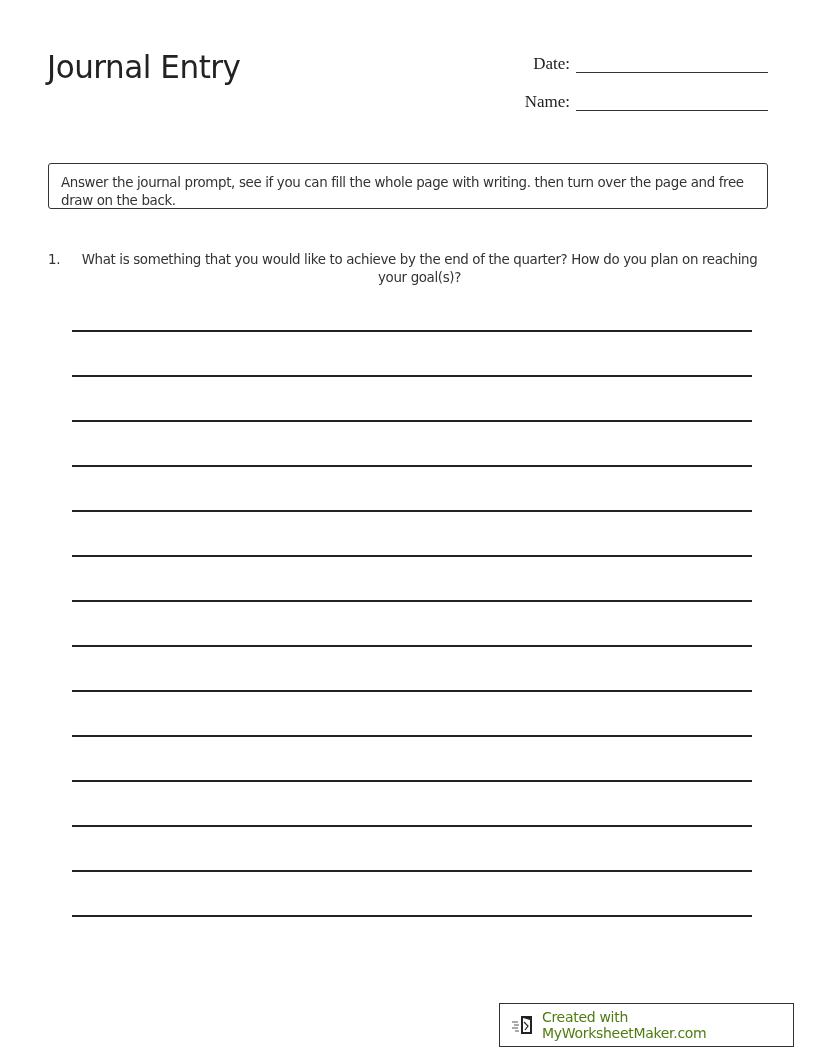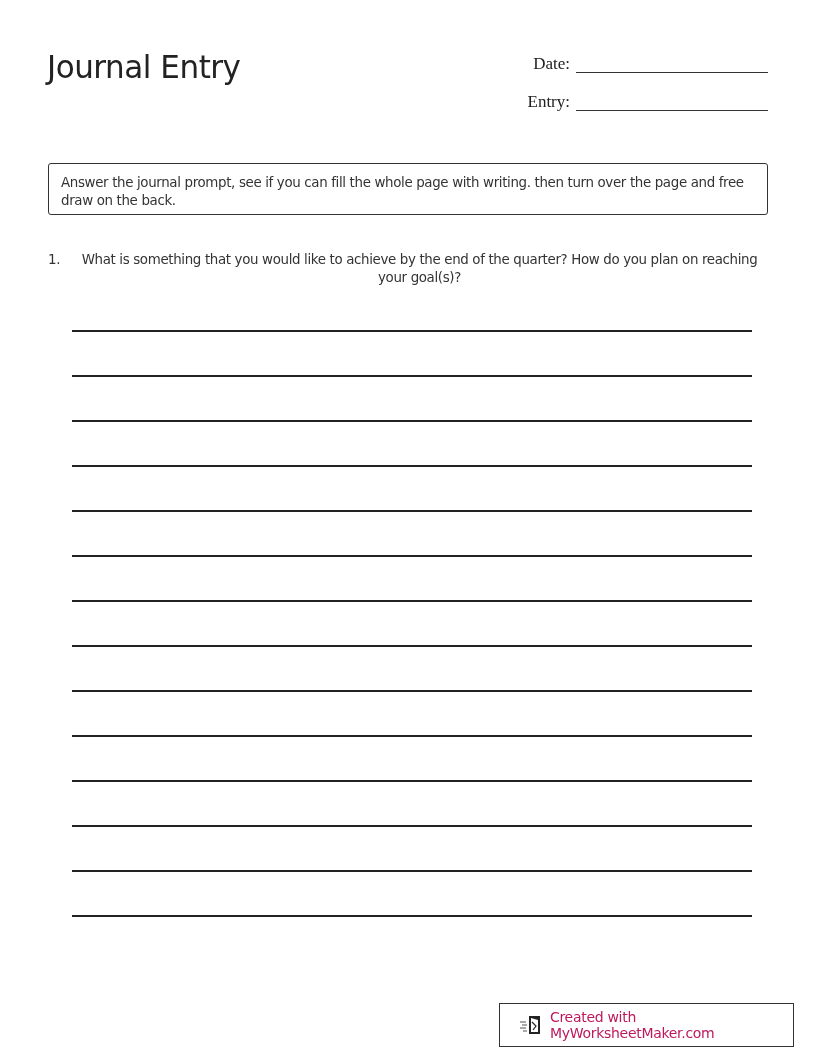--- a/index.html
+++ b/index.html
@@ -16,57 +16,57 @@
     .field-row { position: absolute; display: flex; align-items: flex-end; }
     .field-label {
       font-family: "Liberation Serif", serif; font-size: 17px; color: #222;
       text-align: right; width: 60px; margin-right: 6px; line-height: 20px;
     }
     .field-line { width: 192px; height: 0; border-bottom: 1.5px solid #333; margin-bottom: 1px; }
     .row-name { left: 510px; top: 54px; }
     .row-date { left: 510px; top: 92px; }
 
     .instructions {
-      position: absolute; left: 48px; top: 163px; width: 720px; height: 52px;
+      position: absolute; left: 48px; top: 163px; width: 720px; height: 46px;
       border: 1px solid #333; border-radius: 3px;
       padding: 10px 12px; font-size: 13.4px; line-height: 18px; color: #333;
       font-family: "DejaVu Sans", sans-serif;
       letter-spacing: -0.35px;
     }
 
     .question {
       position: absolute; left: 48px; top: 251px; width: 715px;
       display: flex; font-size: 13.4px; line-height: 18px; color: #333;
       letter-spacing: -0.35px;
     }
     .q-num { width: 28px; flex: none; }
     .q-text { flex: 1; text-align: center; }
 
     .lines { position: absolute; left: 72px; top: 330px; width: 680px; }
     .answer-line { height: 45px; border-top: 2.5px solid #222; }
 
     .footer-badge {
       position: absolute; left: 499px; top: 1003px; width: 295px; height: 44px;
       border: 1.5px solid #333; display: flex; align-items: center;
-      padding-left: 20px; font-size: 14px; color: #be185d;
+      padding-left: 12px; font-size: 14px; color: #4d7c0f;
       font-family: "DejaVu Sans", sans-serif; letter-spacing: -0.3px;
     }
     .footer-icon { width: 24px; height: 22px; margin-right: 6px; flex: none; }
   </style>
 </head>
 <body>
 
 <div class="title">Journal Entry</div>
 
 <div class="field-row row-name">
   <span class="field-label">Date:</span>
   <span class="field-line"></span>
 </div>
 <div class="field-row row-date">
-  <span class="field-label">Entry:</span>
+  <span class="field-label">Name:</span>
   <span class="field-line"></span>
 </div>
 
 <div class="instructions">
   <span>Answer the journal prompt, see if you can fill the whole page with writing. then turn over the page and free draw on the back.</span>
 </div>
 
 <div class="question">
   <span class="q-num">1.</span>
   <span class="q-text">What is something that you would like to achieve by the end of the quarter? How do you plan on reaching your goal(s)?</span>

